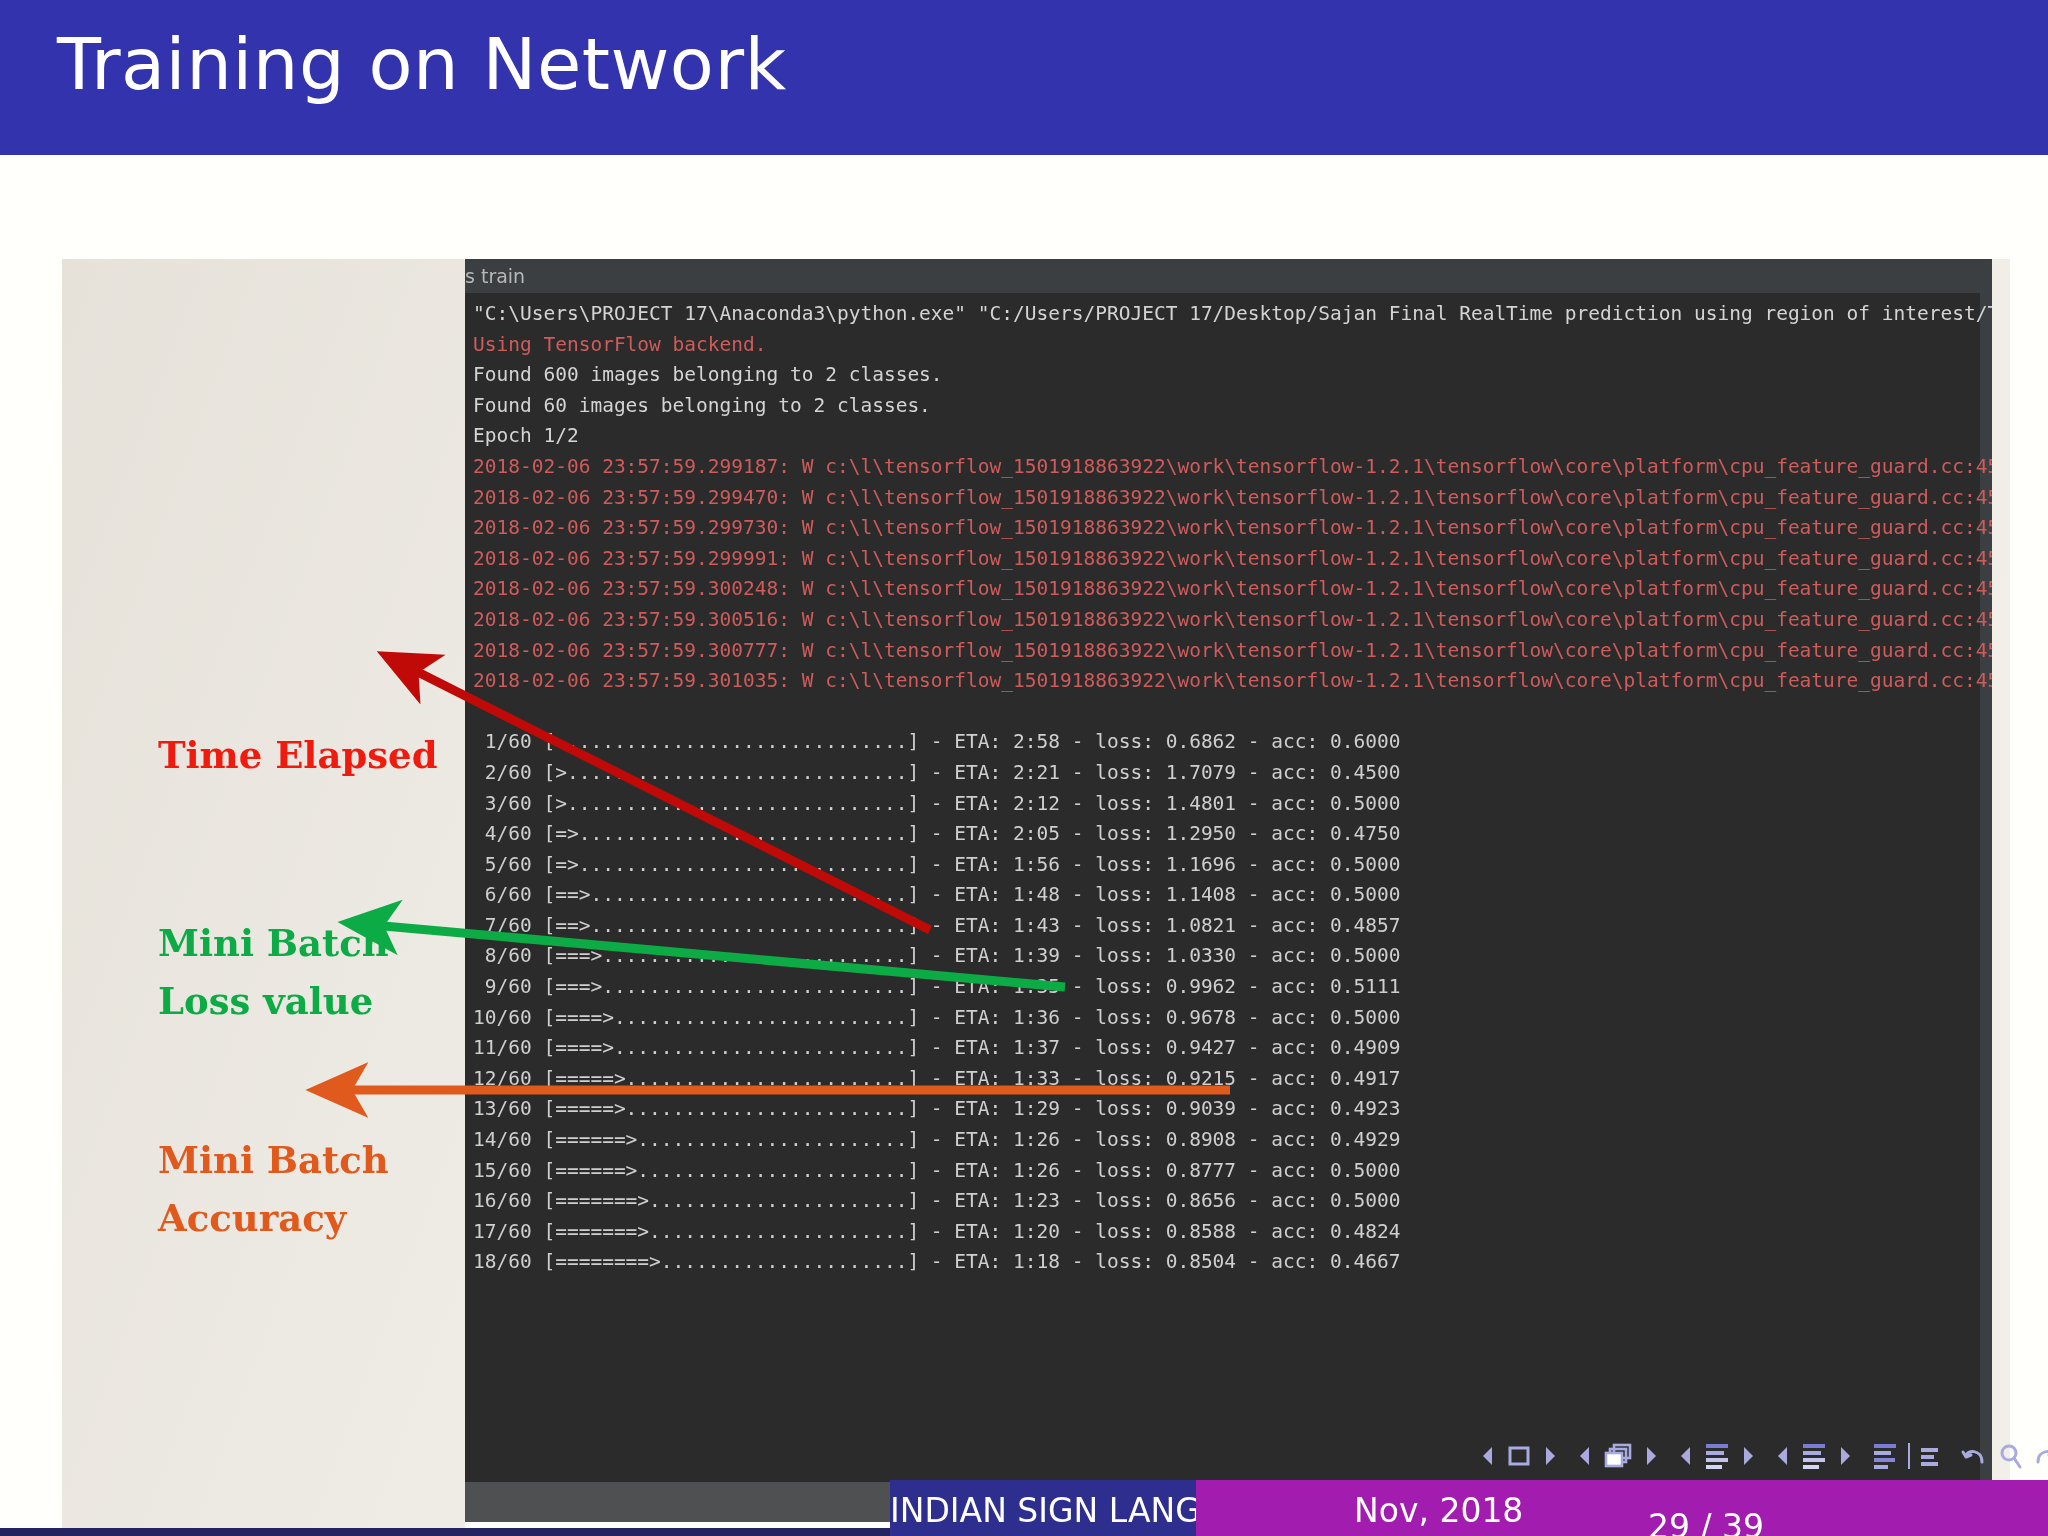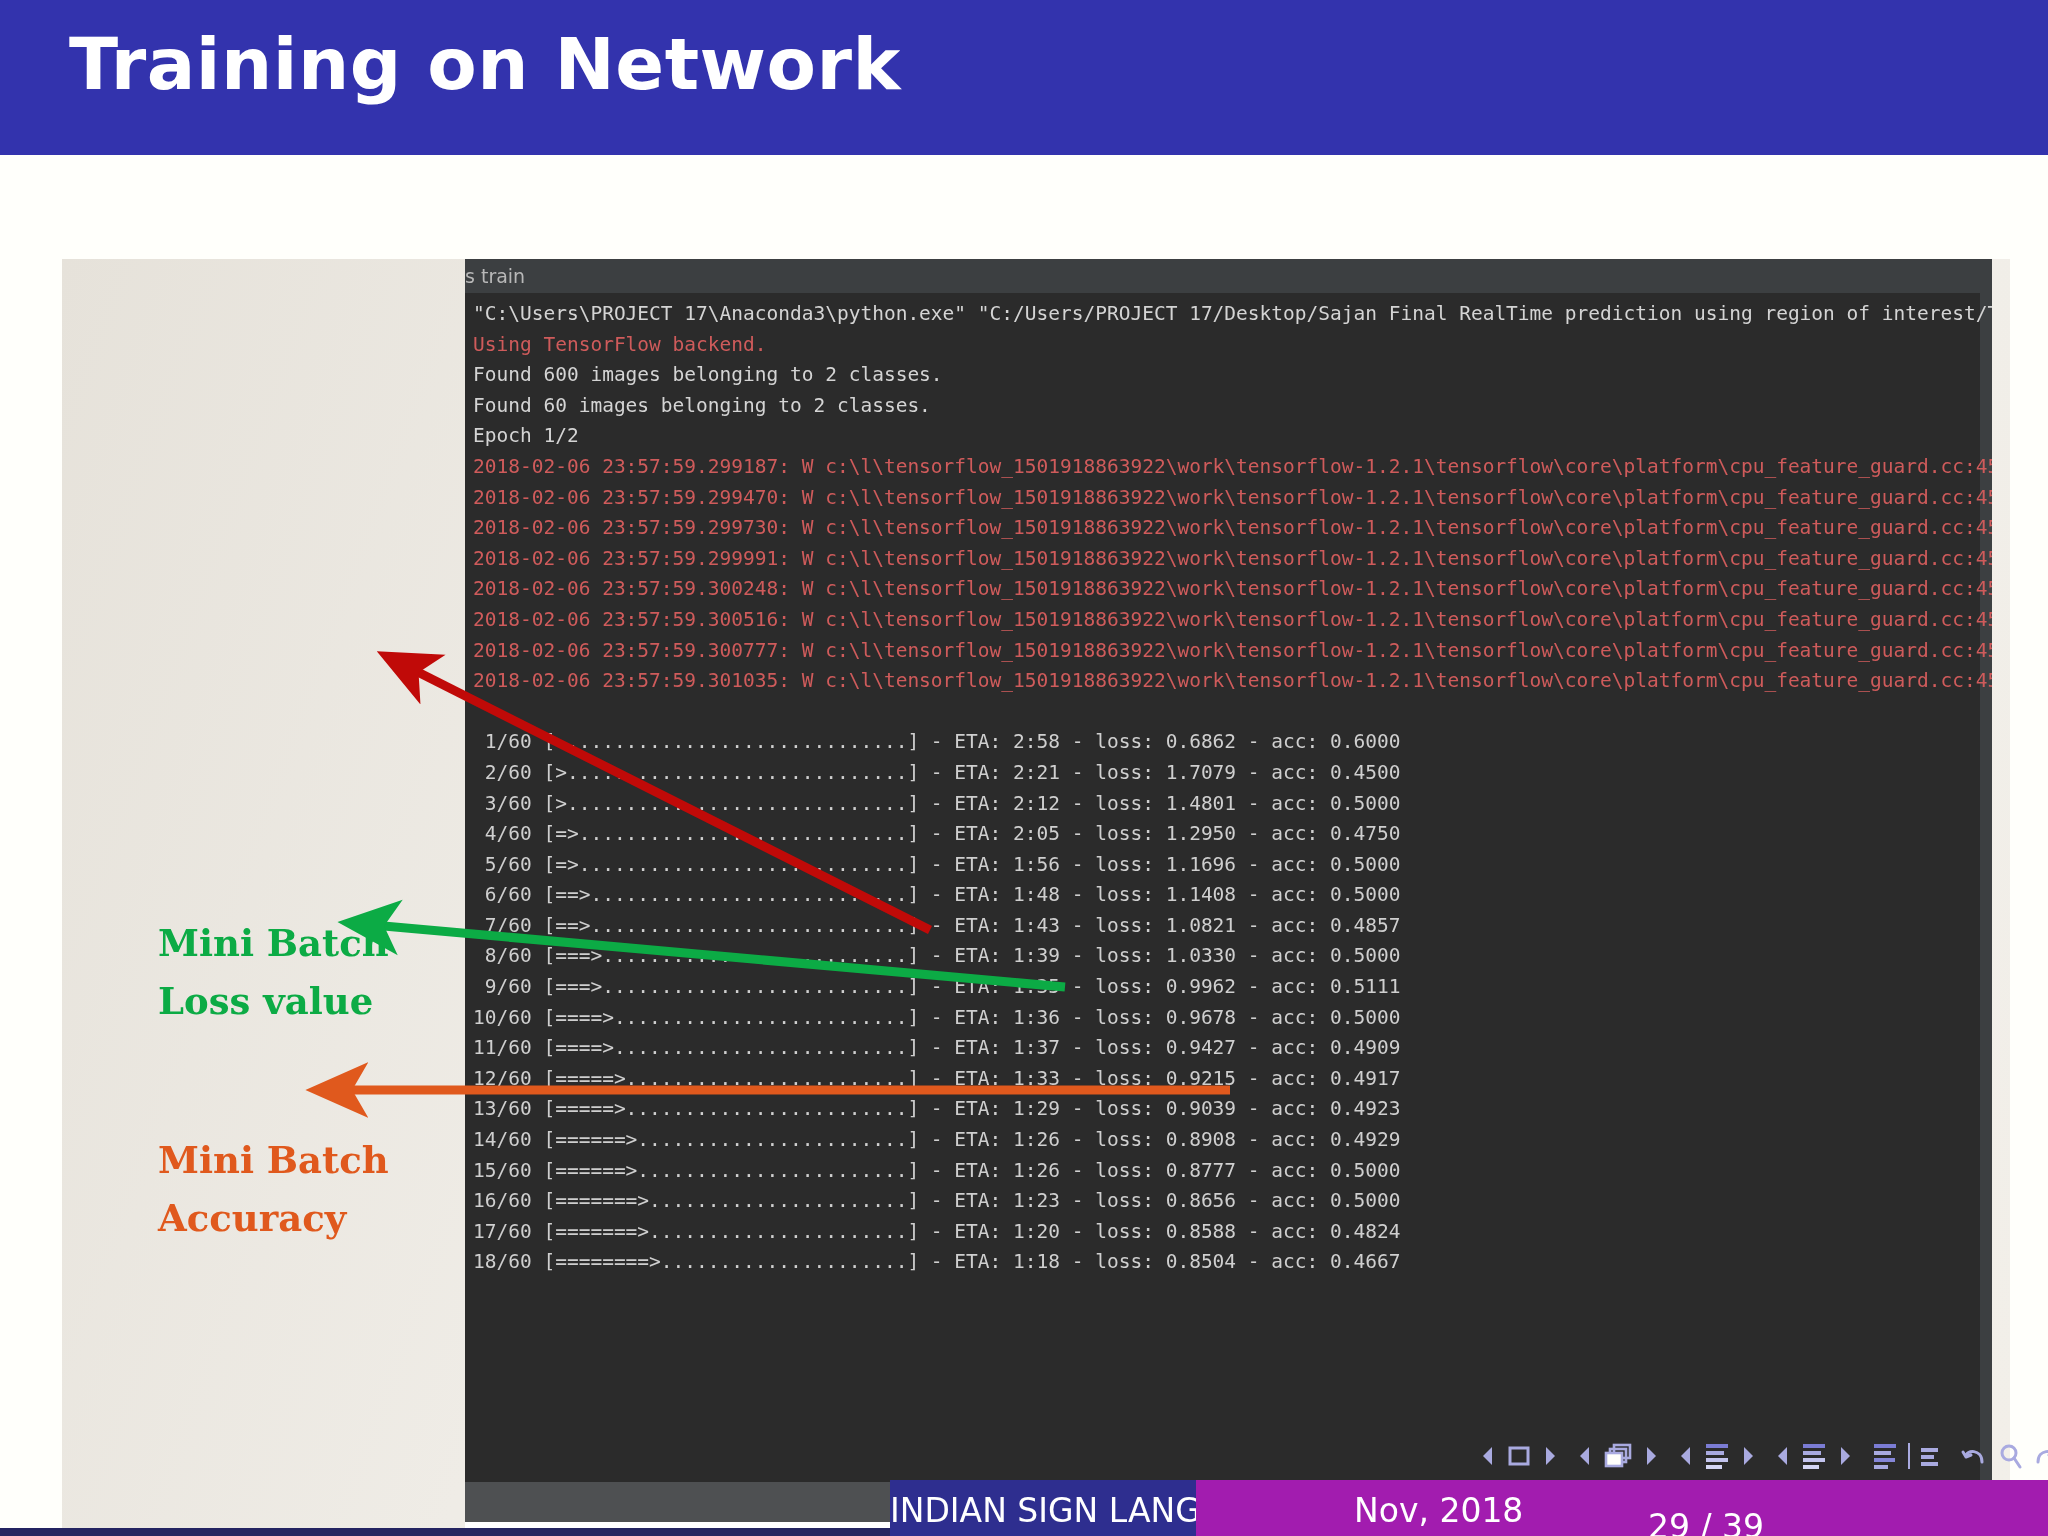--- a/index.html
+++ b/index.html
@@ -8,23 +8,23 @@
     background:#fffffb;
     font-family:"Liberation Sans",sans-serif;
     overflow:hidden;position:relative;
   }
   
   .titlebar{
     position:absolute;left:0;top:0;width:2048px;height:155px;
     background:#3333ad;
   }
   .titlebar .title{
-    position:absolute;left:69px;top:22px;
+    position:absolute;left:57px;top:22px;
     font-family:"DejaVu Sans",sans-serif;
-    font-size:72px;font-weight:700;color:#ffffff;
+    font-size:72px;font-weight:400;color:#ffffff;
     letter-spacing:0.5px;white-space:nowrap;
   }
   
   .slide-body{
     position:absolute;left:0;top:155px;width:2048px;height:1325px;
     background:#fffffb;
     padding-left:36px;
   }
   
   .shot{
@@ -133,20 +133,21 @@
       </div>
       <div class="console-scroll"></div>
       <div class="console-lines" id="console-lines"><div class="ln ">"C:\Users\PROJECT 17\Anaconda3\python.exe" "C:/Users/PROJECT 17/Desktop/Sajan Final RealTime prediction using region of interest/Training</div><div class="ln err">Using TensorFlow backend.</div><div class="ln ">Found 600 images belonging to 2 classes.</div><div class="ln ">Found 60 images belonging to 2 classes.</div><div class="ln ">Epoch 1/2</div><div class="ln err">2018-02-06 23:57:59.299187: W c:\l\tensorflow_1501918863922\work\tensorflow-1.2.1\tensorflow\core\platform\cpu_feature_guard.cc:45] The T</div><div class="ln err">2018-02-06 23:57:59.299470: W c:\l\tensorflow_1501918863922\work\tensorflow-1.2.1\tensorflow\core\platform\cpu_feature_guard.cc:45] The T</div><div class="ln err">2018-02-06 23:57:59.299730: W c:\l\tensorflow_1501918863922\work\tensorflow-1.2.1\tensorflow\core\platform\cpu_feature_guard.cc:45] The T</div><div class="ln err">2018-02-06 23:57:59.299991: W c:\l\tensorflow_1501918863922\work\tensorflow-1.2.1\tensorflow\core\platform\cpu_feature_guard.cc:45] The T</div><div class="ln err">2018-02-06 23:57:59.300248: W c:\l\tensorflow_1501918863922\work\tensorflow-1.2.1\tensorflow\core\platform\cpu_feature_guard.cc:45] The T</div><div class="ln err">2018-02-06 23:57:59.300516: W c:\l\tensorflow_1501918863922\work\tensorflow-1.2.1\tensorflow\core\platform\cpu_feature_guard.cc:45] The T</div><div class="ln err">2018-02-06 23:57:59.300777: W c:\l\tensorflow_1501918863922\work\tensorflow-1.2.1\tensorflow\core\platform\cpu_feature_guard.cc:45] The T</div><div class="ln err">2018-02-06 23:57:59.301035: W c:\l\tensorflow_1501918863922\work\tensorflow-1.2.1\tensorflow\core\platform\cpu_feature_guard.cc:45] The T</div><div class="ln blank"> </div><div class="ln prog"> 1/60 [..............................] - ETA: 2:58 - loss: 0.6862 - acc: 0.6000</div><div class="ln prog"> 2/60 [&gt;.............................] - ETA: 2:21 - loss: 1.7079 - acc: 0.4500</div><div class="ln prog"> 3/60 [&gt;.............................] - ETA: 2:12 - loss: 1.4801 - acc: 0.5000</div><div class="ln prog"> 4/60 [=&gt;............................] - ETA: 2:05 - loss: 1.2950 - acc: 0.4750</div><div class="ln prog"> 5/60 [=&gt;............................] - ETA: 1:56 - loss: 1.1696 - acc: 0.5000</div><div class="ln prog"> 6/60 [==&gt;...........................] - ETA: 1:48 - loss: 1.1408 - acc: 0.5000</div><div class="ln prog"> 7/60 [==&gt;...........................] - ETA: 1:43 - loss: 1.0821 - acc: 0.4857</div><div class="ln prog"> 8/60 [===&gt;..........................] - ETA: 1:39 - loss: 1.0330 - acc: 0.5000</div><div class="ln prog"> 9/60 [===&gt;..........................] - ETA: 1:35 - loss: 0.9962 - acc: 0.5111</div><div class="ln prog">10/60 [====&gt;.........................] - ETA: 1:36 - loss: 0.9678 - acc: 0.5000</div><div class="ln prog">11/60 [====&gt;.........................] - ETA: 1:37 - loss: 0.9427 - acc: 0.4909</div><div class="ln prog">12/60 [=====&gt;........................] - ETA: 1:33 - loss: 0.9215 - acc: 0.4917</div><div class="ln prog">13/60 [=====&gt;........................] - ETA: 1:29 - loss: 0.9039 - acc: 0.4923</div><div class="ln prog">14/60 [======&gt;.......................] - ETA: 1:26 - loss: 0.8908 - acc: 0.4929</div><div class="ln prog">15/60 [======&gt;.......................] - ETA: 1:26 - loss: 0.8777 - acc: 0.5000</div><div class="ln prog">16/60 [=======&gt;......................] - ETA: 1:23 - loss: 0.8656 - acc: 0.5000</div><div class="ln prog">17/60 [=======&gt;......................] - ETA: 1:20 - loss: 0.8588 - acc: 0.4824</div><div class="ln prog">18/60 [========&gt;.....................] - ETA: 1:18 - loss: 0.8504 - acc: 0.4667</div></div>
       <div class="console-statusbar">
         <div class="clock">11/10/2018</div>
         <div class="badge">20</div>
       </div>
       <div class="console-bottomstrip"></div>
     </div>
 
+    <div class="anno red">Time Elapsed</div>
     <div class="anno green">Mini Batch
 Loss value</div>
     <div class="anno orange">Mini Batch
 Accuracy</div>
   </div>
 
   <svg class="arrows" viewBox="0 0 2048 1325">
     <defs>
       <marker id="ah-red" markerWidth="7" markerHeight="7" refX="5.6" refY="3.5" orient="auto">
         <path d="M7,3.5 L0,0.4 L1.8,3.5 L0,6.6 Z" fill="#c00a08"></path>

